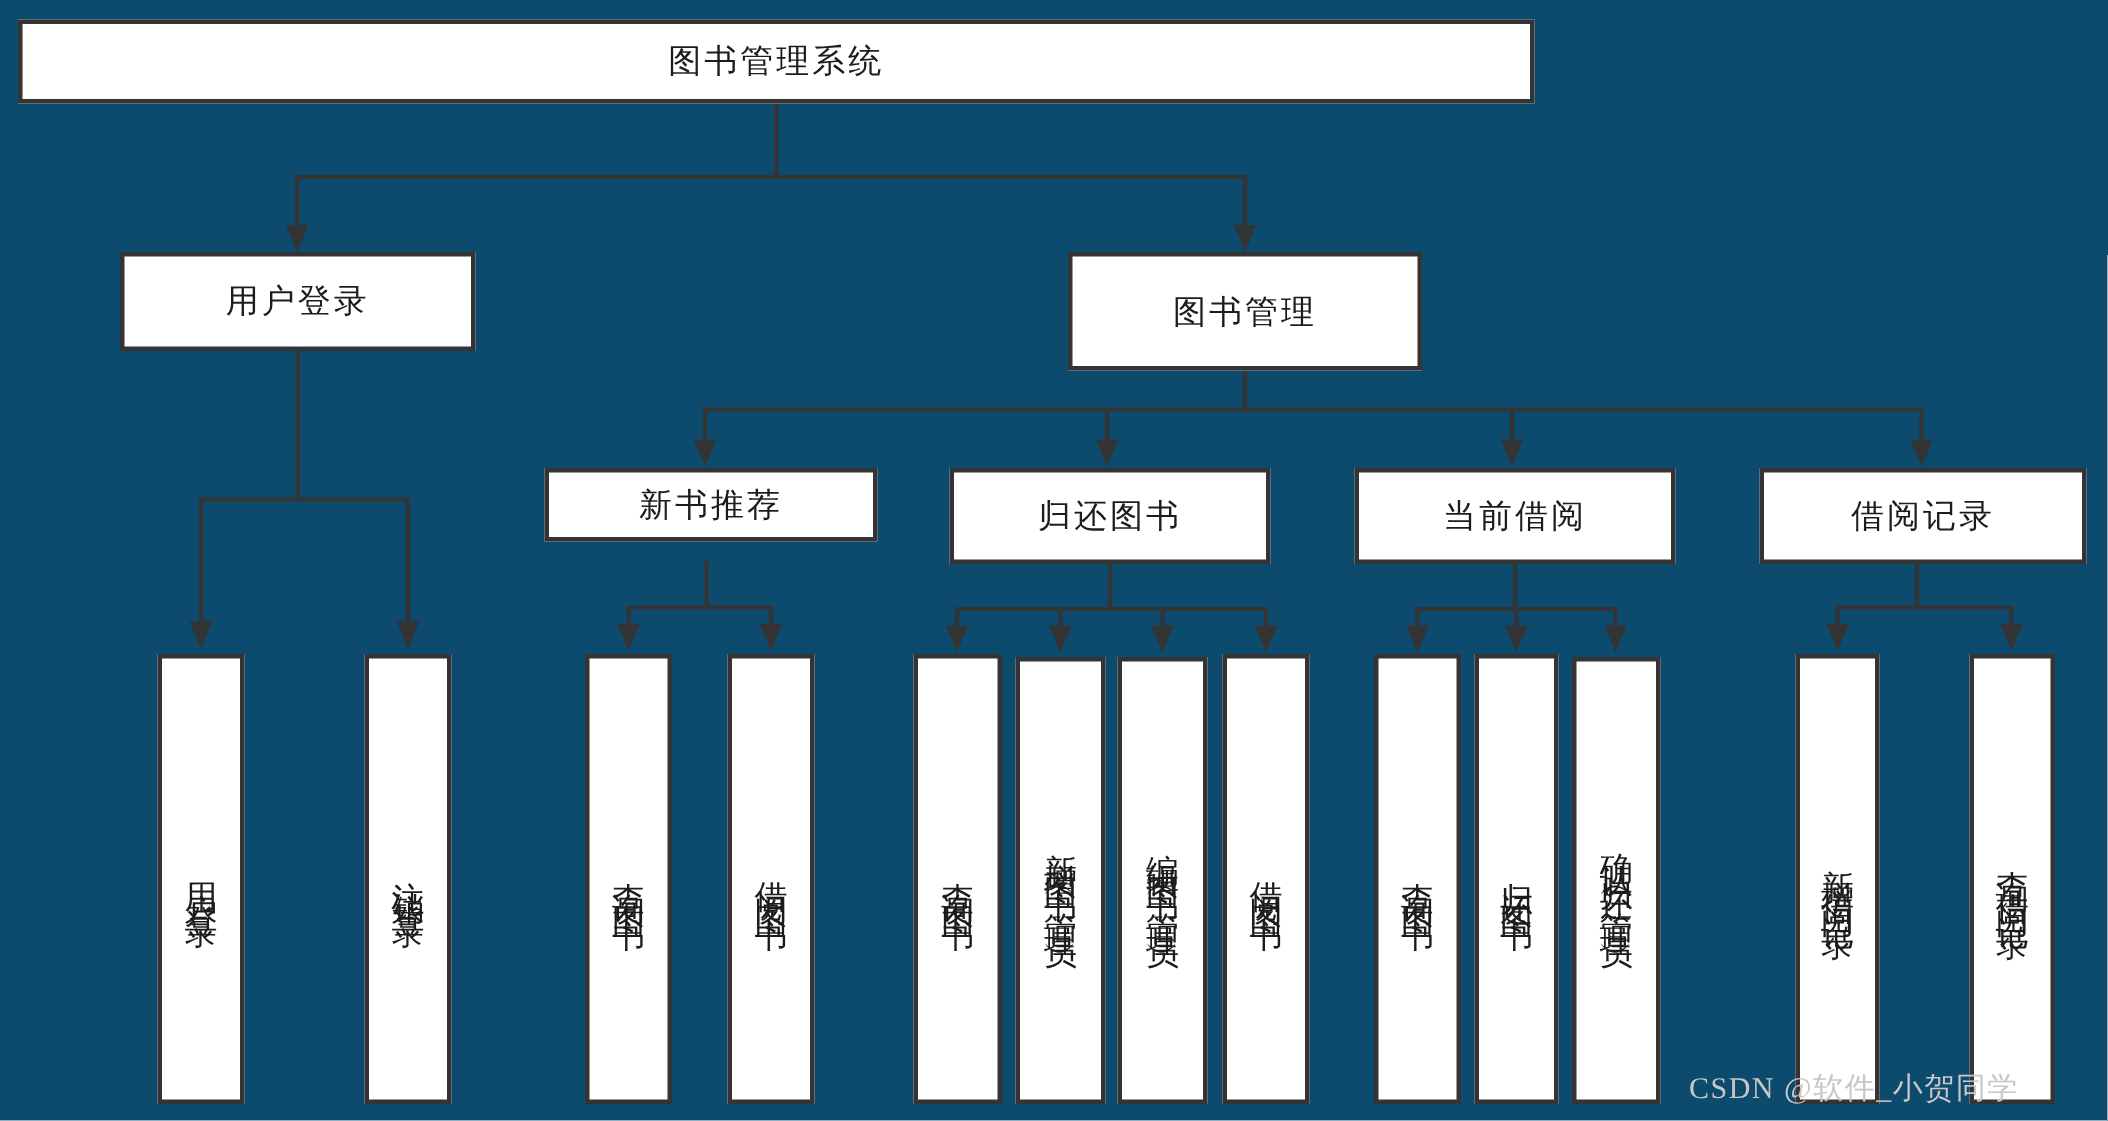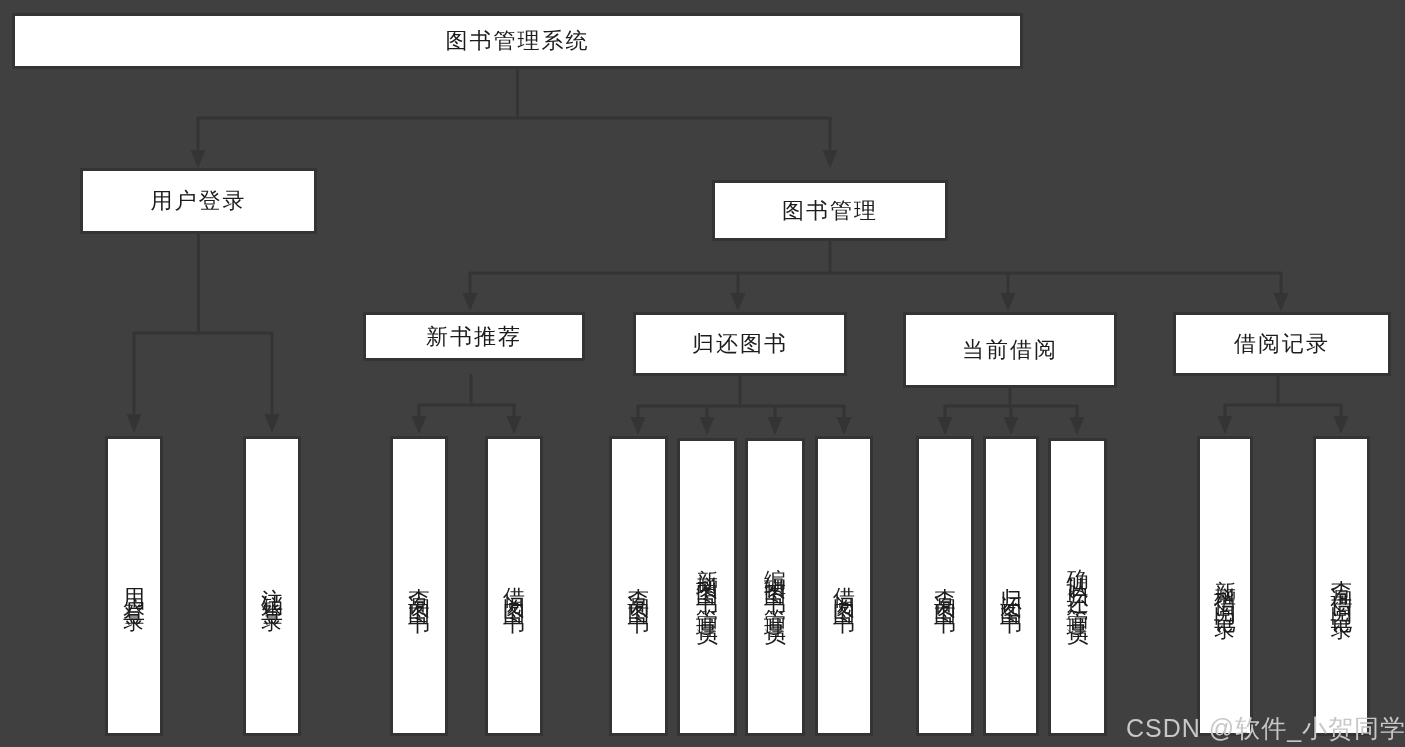--- a/index.html
+++ b/index.html
@@ -5,22 +5,23 @@
   html, body {
     margin: 0;
     padding: 0;
     background: #ffffff;
     font-family: "Liberation Sans", sans-serif;
   }
   .stage {
     position: relative;
     width: 1405px;
     height: 747px;
-    background: #404040;
+    background: #0c4a6e;
     overflow: hidden;
+    font-family: Liberation Serif, serif;
   }
   .connectors {
     position: absolute;
     left: 0;
     top: 0;
     width: 1405px;
     height: 747px;
     pointer-events: none;
   }
   .node {
@@ -44,21 +45,21 @@
     writing-mode: vertical-rl;
     text-orientation: mixed;
     font-size: 22px;
     letter-spacing: 8px;
     line-height: 1;
   }
   .watermark {
     position: absolute;
     left: 1126px;
     top: 712px;
-    font-size: 25px;
+    font-size: 20px;
     letter-spacing: 1px;
     color: #c7c7c7;
     white-space: nowrap;
     z-index: 5;
   }
 </style>
 </head>
 <body>
 
 <div class="stage">
@@ -132,25 +133,25 @@
       <polygon points="1069.5,417 1084.5,417 1077,435"></polygon>
 
       <polygon points="1217.5,416 1232.5,416 1225,434"></polygon>
       <polygon points="1333.5,416 1348.5,416 1341,434"></polygon>
     </g>
   </svg>
 
   <div class="node hnode" style="left:12px; top:13px; width:1011px; height:56px;">图书管理系统</div>
 
   <div class="node hnode" style="left:80px; top:168px; width:237px; height:66px;">用户登录</div>
-  <div class="node hnode" style="left:712px; top:180px; width:236px; height:61px;">图书管理</div>
+  <div class="node hnode" style="left:712px; top:168px; width:236px; height:79px;">图书管理</div>
 
   <div class="node hnode" style="left:363px; top:312px; width:222px; height:49px;">新书推荐</div>
   <div class="node hnode" style="left:633px; top:312px; width:214px; height:64px;">归还图书</div>
-  <div class="node hnode" style="left:903px; top:312px; width:214px; height:76px;">当前借阅</div>
+  <div class="node hnode" style="left:903px; top:312px; width:214px; height:64px;">当前借阅</div>
   <div class="node hnode" style="left:1173px; top:312px; width:218px; height:64px;">借阅记录</div>
 
   <div class="node vnode" style="left:105px; top:436px; width:58px; height:300px;">
     <span>用户登录</span>
   </div>
   <div class="node vnode" style="left:243px; top:436px; width:58px; height:300px;">
     <span>注销登录</span>
   </div>
 
   <div class="node vnode" style="left:390px; top:436px; width:58px; height:300px;">

